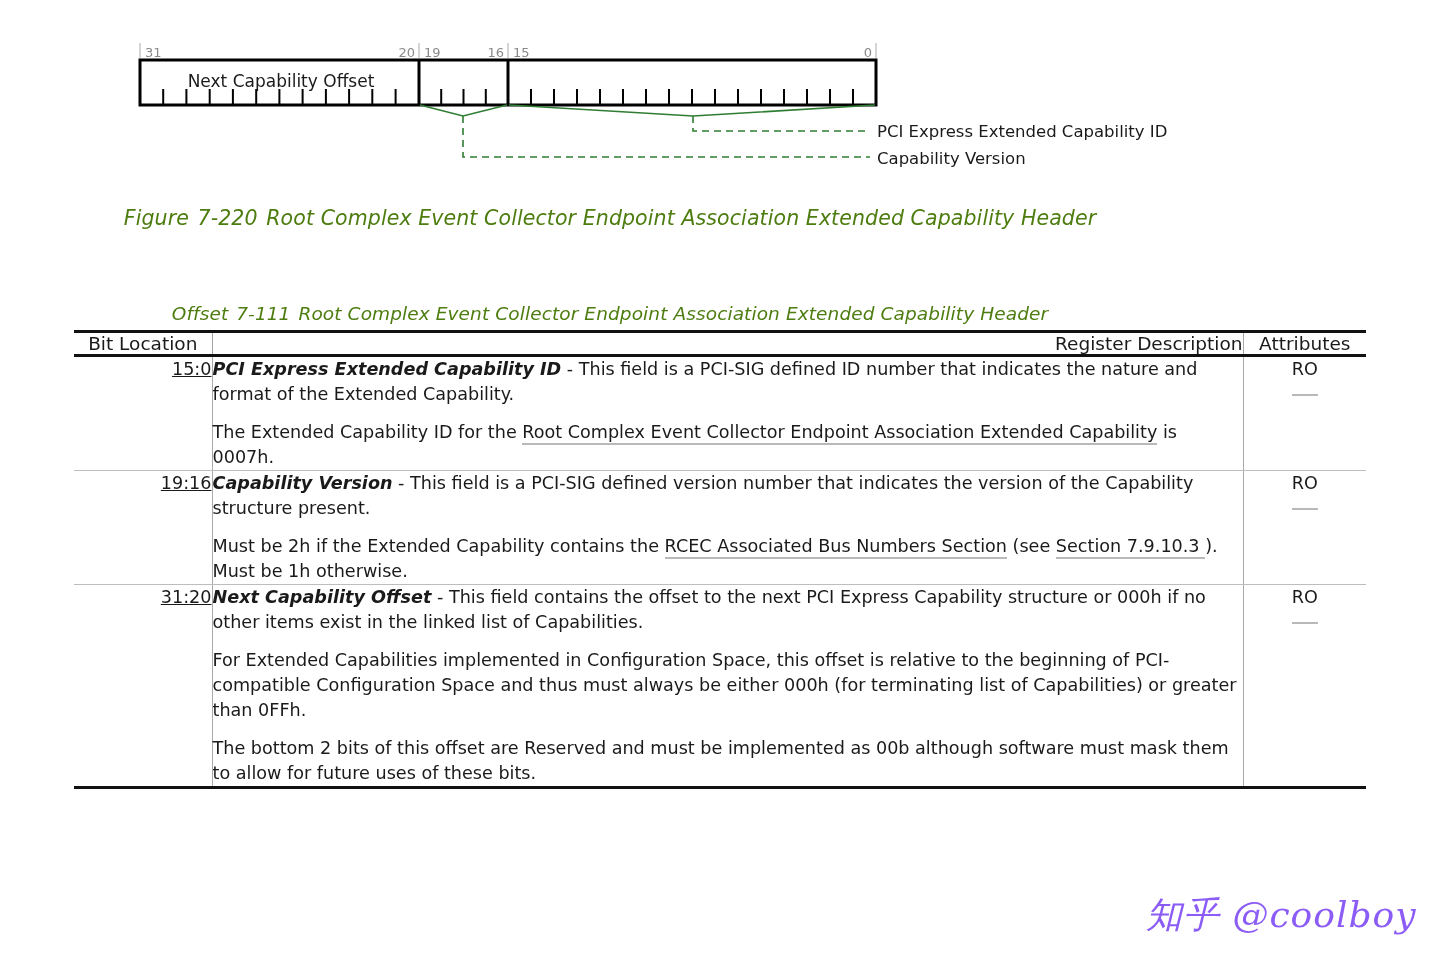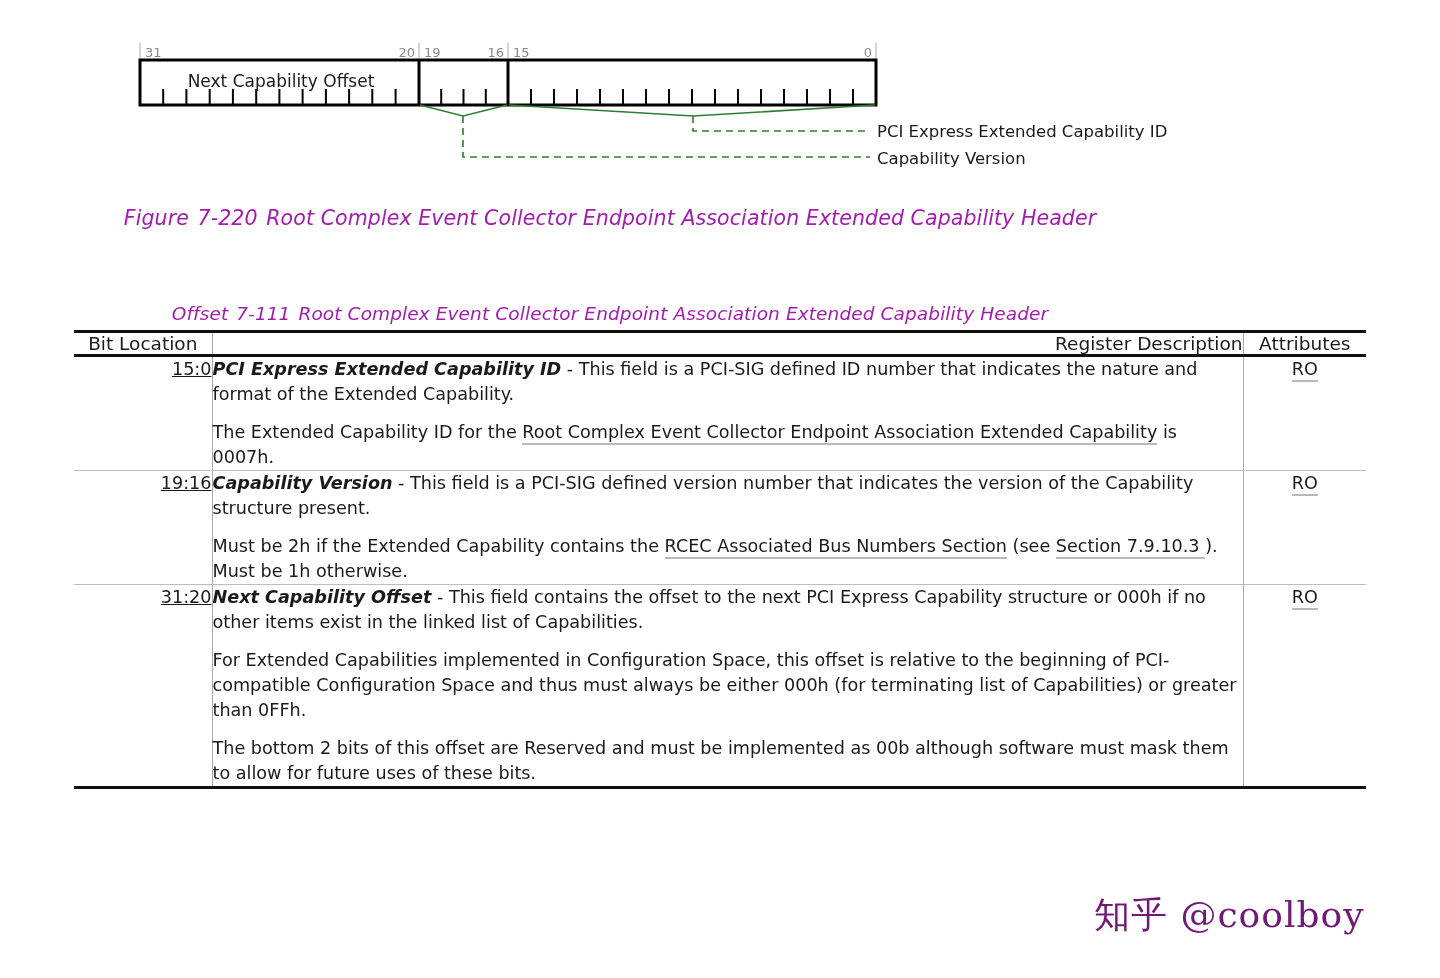--- a/index.html
+++ b/index.html
@@ -43,21 +43,21 @@
     font-family: "DejaVu Sans", "Liberation Sans", sans-serif;
     font-size: 16.5px;
     fill: #1a1a1a;
   }
 
   
   .caption {
     position: absolute;
     width: 1220px;
     text-align: center;
-    color: #a21caf;
+    color: #4d7c0f;
     font-style: italic;
     font-family: "DejaVu Sans", "Liberation Sans", sans-serif;
     letter-spacing: 0.1px;
   }
   #figure-caption {
     top: 206px;
     font-size: 20.5px;
   }
   #table-caption {
     top: 303px;
@@ -127,31 +127,32 @@
   .fieldtitle {
     font-weight: bold;
     font-style: italic;
   }
   .xref {
     border-bottom: 2px solid #b9b9b9;
     padding-bottom: 1px;
   }
   .attr-link {
     border-bottom: 2px solid #b9b9b9;
-    padding-bottom: 1px;
+    padding-bottom: 15px;
   }
 
   
   #watermark {
     position: absolute;
-    left: 1094px;
+    left: 1146px;
     top: 891px;
     font-size: 36px;
-    color: #701a75;
+    color: #8b5cf6;
     font-family: "DejaVu Serif", "Liberation Serif", serif;
+    font-style: italic;
     white-space: nowrap;
     pointer-events: none;
     letter-spacing: 1px;
   }
 </style>
 </head>
 <body>
 
 <div id="figure-area">
   <svg id="bitfield-svg" width="1440" height="185">

